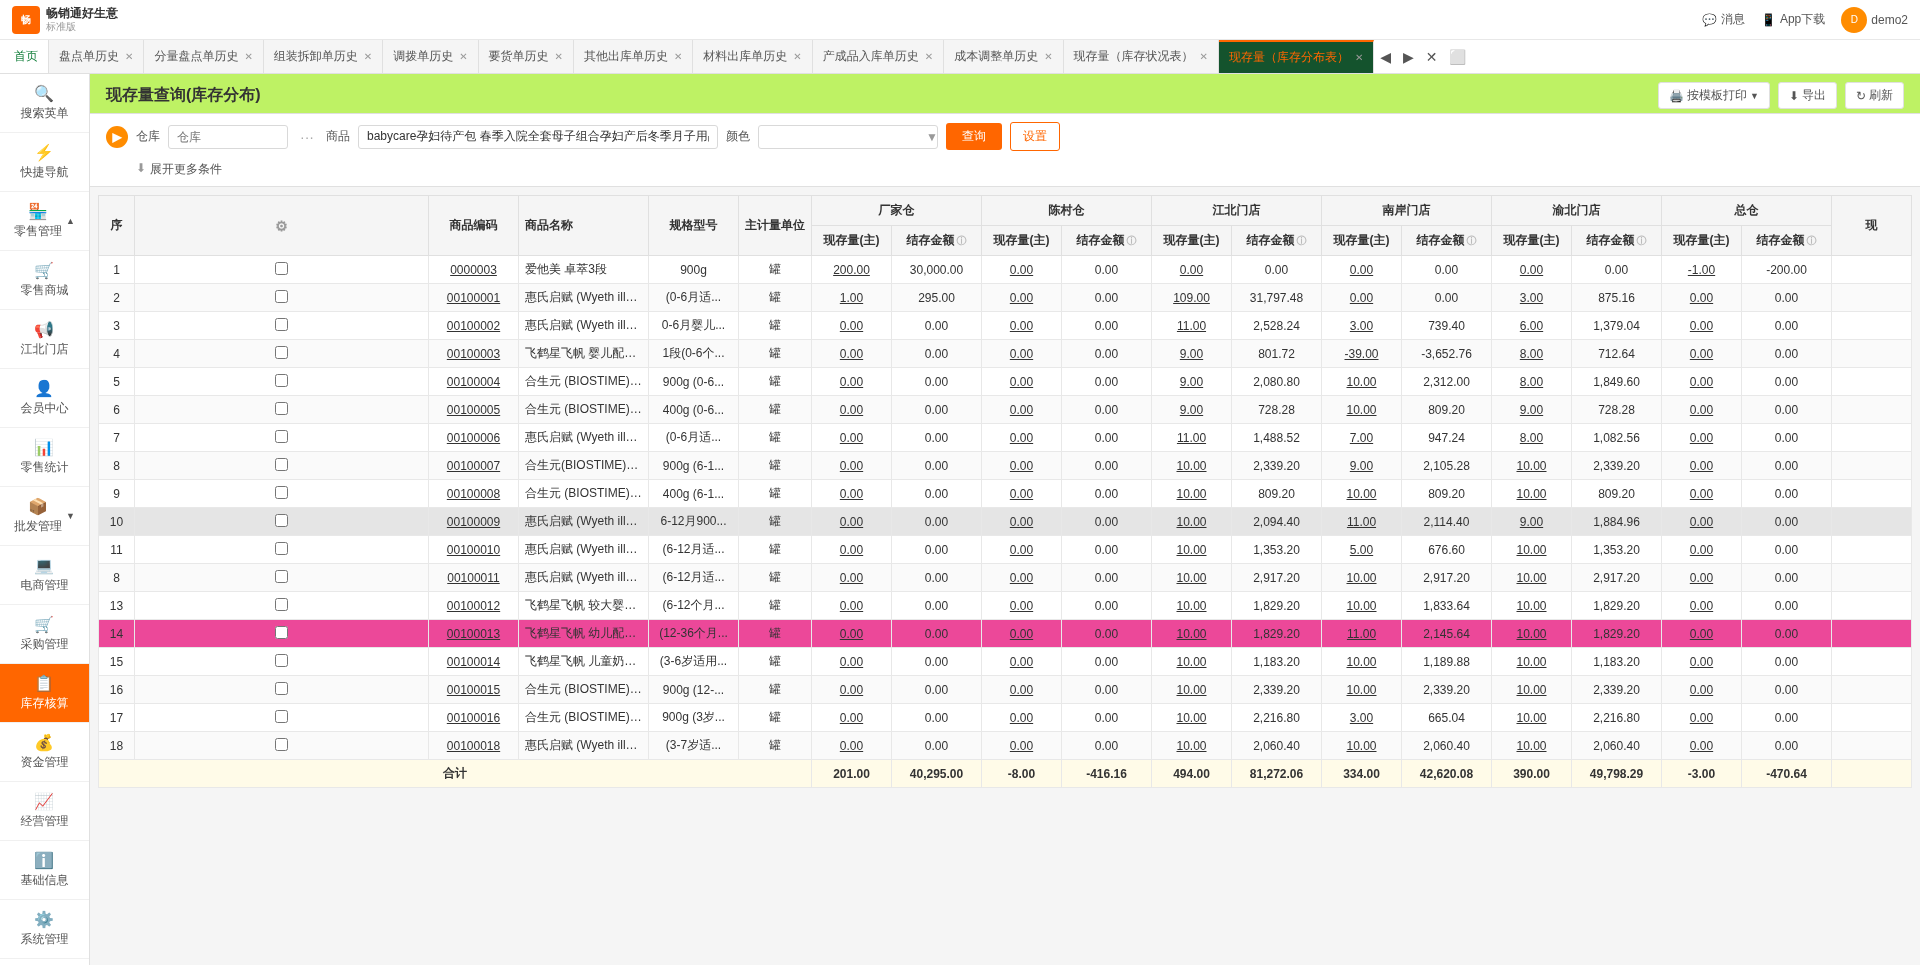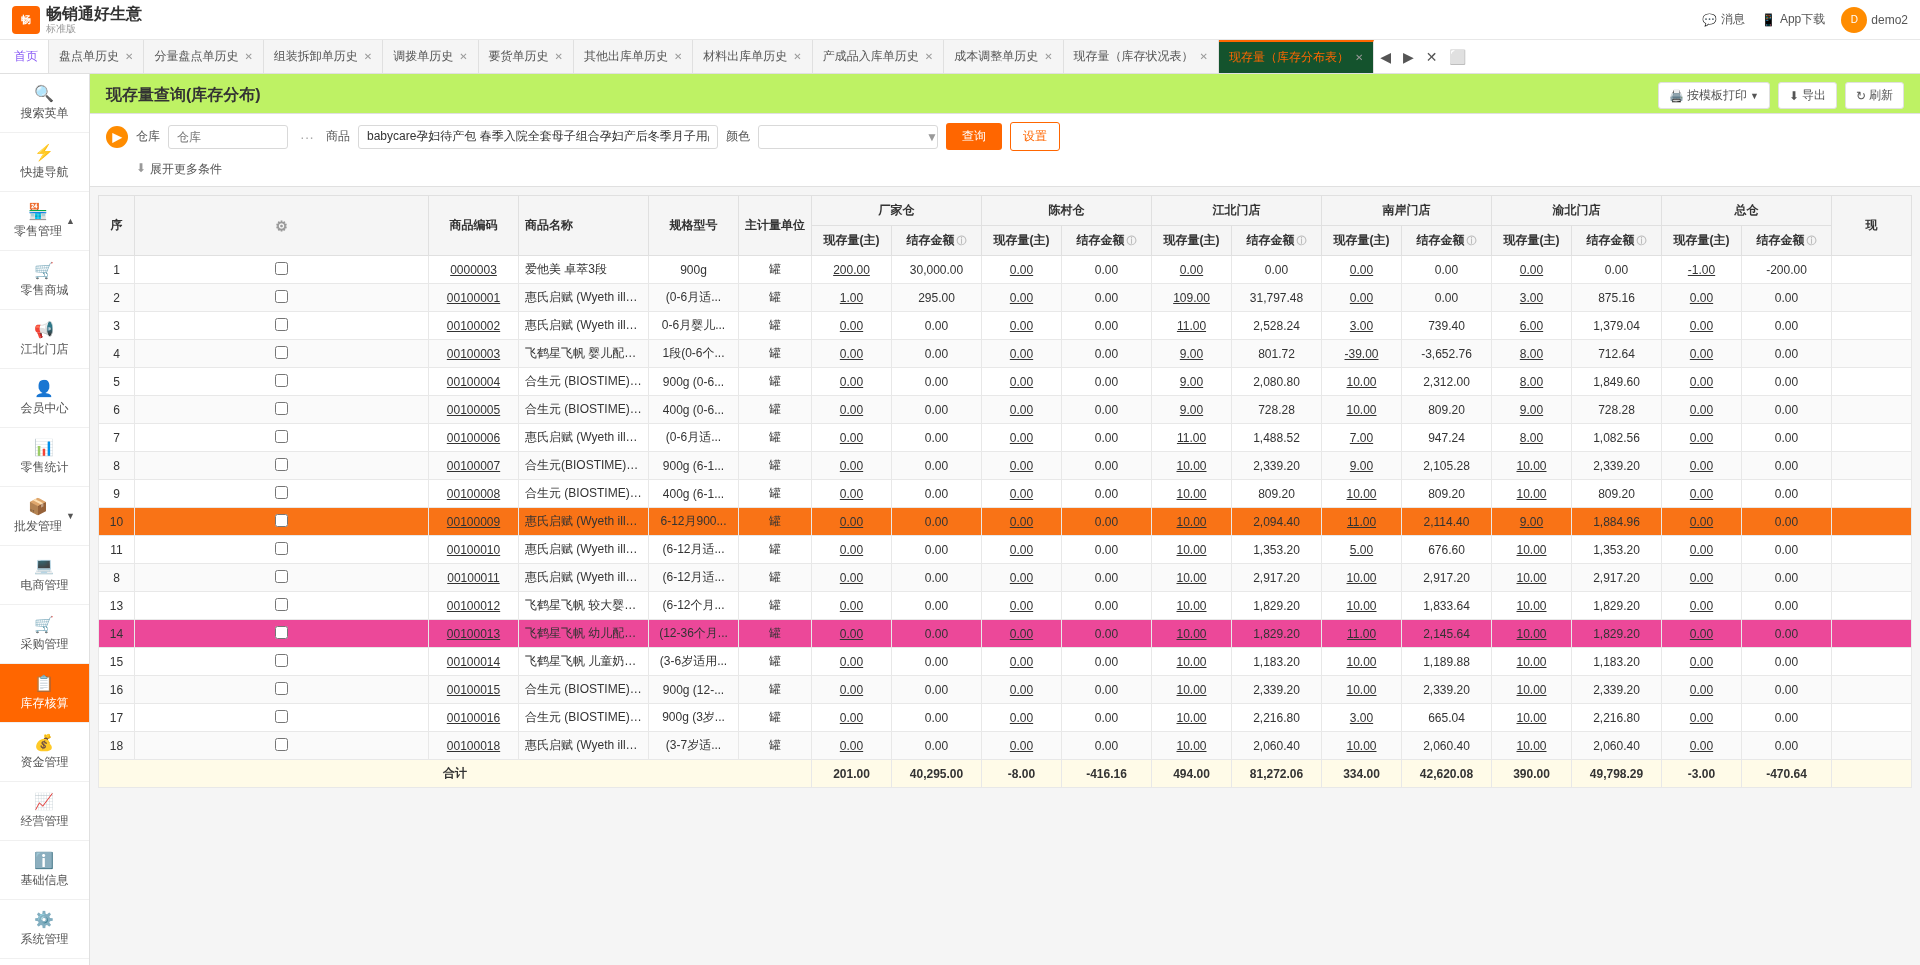--- a/index.html
+++ b/index.html
@@ -45,21 +45,21 @@
       background: #f5f5f5;
       flex-shrink: 0;
     }
     .tab-item.active {
       background: #14532d;
       color: #ff6600;
       border-top: 2px solid #ff6600;
     }
     .tab-item.home {
       background: #fff;
-      color: #8b5cf6;
+      color: #15803d;
     }
     .tab-close { color: #999; font-size: 10px; margin-left: 2px; }
     .tab-nav-btn { padding: 0 6px; cursor: pointer; color: #555; font-size: 14px; }
 
     
     .main-layout { display: flex; height: calc(965px - 40px - 34px); }
 
     
     .sidebar {
       width: 90px;
@@ -183,21 +183,21 @@
     .info-icon { color: #bbb; font-size: 10px; margin-left: 2px; }
     .th-group { background: #f0f0f0; }
   </style>
 </head>
 <body>
 
 <div class="top-bar">
   <div class="logo-area">
     <div class="logo-icon">畅</div>
     <div style="display:flex;flex-direction:column;line-height:1.2">
-      <span style="font-size:16px;color:#333;font-weight:600">畅销通好生意</span>
+      <span style="font-size:12px;color:#333;font-weight:600">畅销通好生意</span>
       <span style="font-size:10px;color:#999">标准版</span>
     </div>
   </div>
   <div class="top-right">
     <div class="top-right-item">
       <span>💬</span>
       <span>消息</span>
     </div>
     <div class="top-right-item">
       <span>📱</span>
@@ -603,21 +603,21 @@
     <td class="link-style">10.00</td>
     <td>809.20</td>
     <td class="link-style ">10.00</td>
     <td class="">809.20</td>
     <td class="link-style">10.00</td>
     <td>809.20</td>
     <td class="link-style ">0.00</td>
     <td class="">0.00</td>
     <td></td>
   </tr>
-            <tr style="background: #f97316;">
+            <tr style="background: #e5e5e5;">
     <td>10</td>
     <td><input type="checkbox" style=""></td>
     <td class="link-style">00100009</td>
     <td style="text-align:left;max-width:130px;overflow:hidden;text-overflow:ellipsis">惠氏启赋 (Wyeth illu...</td>
     <td>6-12月900...</td>
     <td>罐</td>
     <td class="link-style">0.00</td>
     <td>0.00</td>
     <td class="link-style">0.00</td>
     <td>0.00</td>

